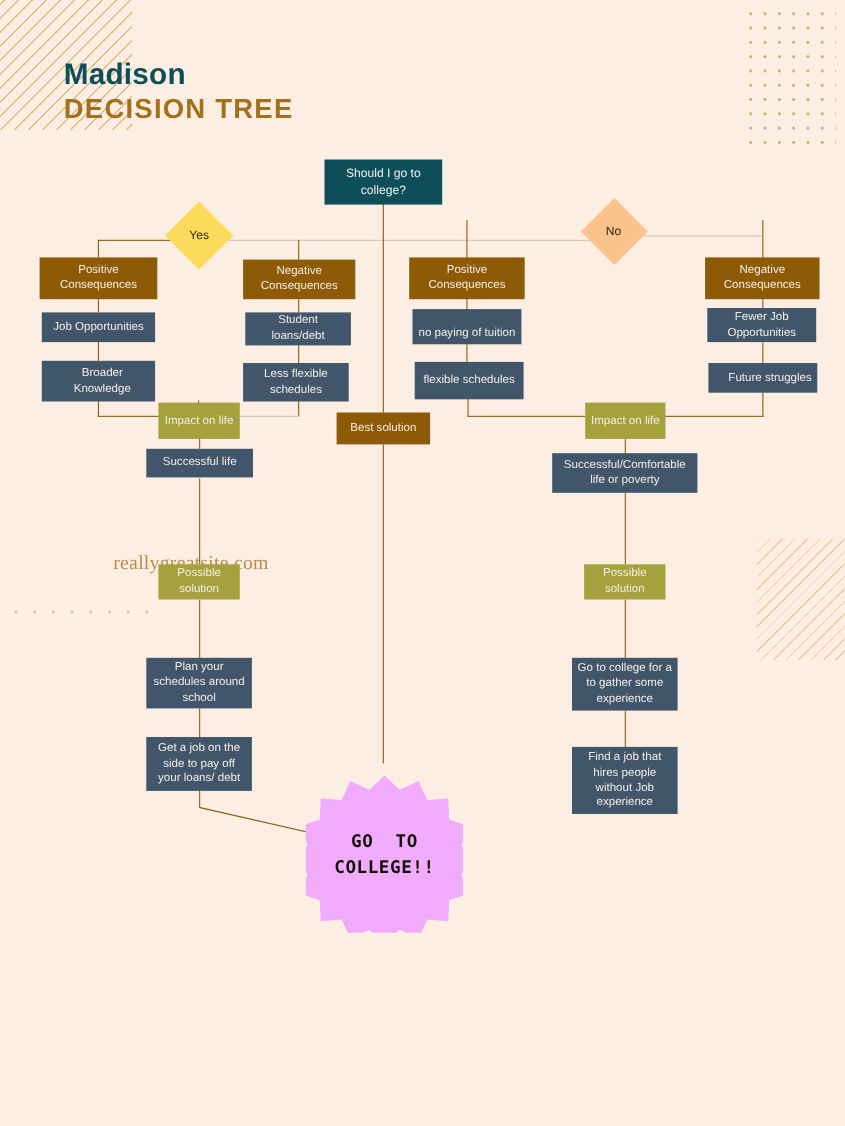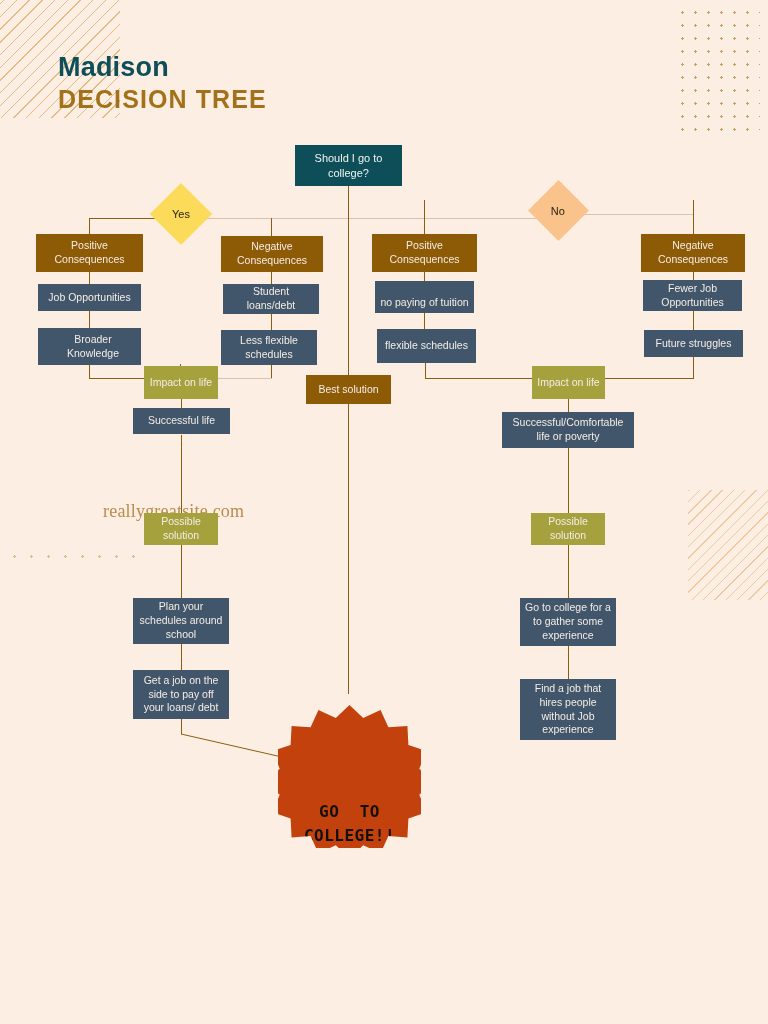--- a/index.html
+++ b/index.html
@@ -77,22 +77,22 @@
   }
   .diamond span {
     transform: rotate(-45deg); color: #2a2310;
     font-size: 11px; white-space: nowrap;
   }
   .diamond.yellow { background: #fcdb5a; }
   .diamond.peach  { background: #fbc38c; }
 
   
   .burst {
-    position: absolute; background: #c2410c;
-    display: flex; align-items: flex-end; justify-content: center;
+    position: absolute; background: #f0abfc;
+    display: flex; align-items: center; justify-content: center;
     clip-path: polygon(
       50% 0%, 59.6% 9.1%, 71.7% 3.5%, 77.2% 15.6%, 90.5% 14.6%,
       91.2% 27.9%, 103.9% 32.2%, 98.8% 44.5%, 108.5% 53.6%,
       98.8% 62.7%, 103.9% 75.0%, 91.2% 79.3%, 90.5% 92.6%,
       77.2% 91.6%, 71.7% 103.7%, 59.6% 98.1%, 50% 107.2%,
       40.4% 98.1%, 28.3% 103.7%, 22.8% 91.6%, 9.5% 92.6%,
       8.8% 79.3%, -3.9% 75.0%, 1.2% 62.7%, -8.5% 53.6%,
       1.2% 44.5%, -3.9% 32.2%, 8.8% 27.9%, 9.5% 14.6%,
       22.8% 15.6%, 28.3% 3.5%, 40.4% 9.1%);
   }
@@ -213,21 +213,21 @@
   <div class="node slate" style="left:375px; top:281px; width:99px; height:32px;align-items:flex-end;">
     <span>no paying of tuition</span>
   </div>
   <div class="node slate" style="left:377px; top:329px; width:99px; height:34px;">
     <span>flexible schedules</span>
   </div>
 
   <div class="node slate" style="left:643px; top:280px; width:99px; height:31px;">
     <span>Fewer Job Opportunities</span>
   </div>
-  <div class="node slate" style="left:644px; top:330px; width:99px; height:27px;">
+  <div class="node slate" style="left:644px; top:330px; width:99px; height:27px;justify-content:flex-end;">
     <span>Future struggles</span>
   </div>
 
   <div class="node olive" style="left:144px; top:366px; width:74px; height:33px;">
     <span>Impact on life</span>
   </div>
   <div class="node olive" style="left:532px; top:366px; width:73px; height:33px;">
     <span>Impact on life</span>
   </div>
 

